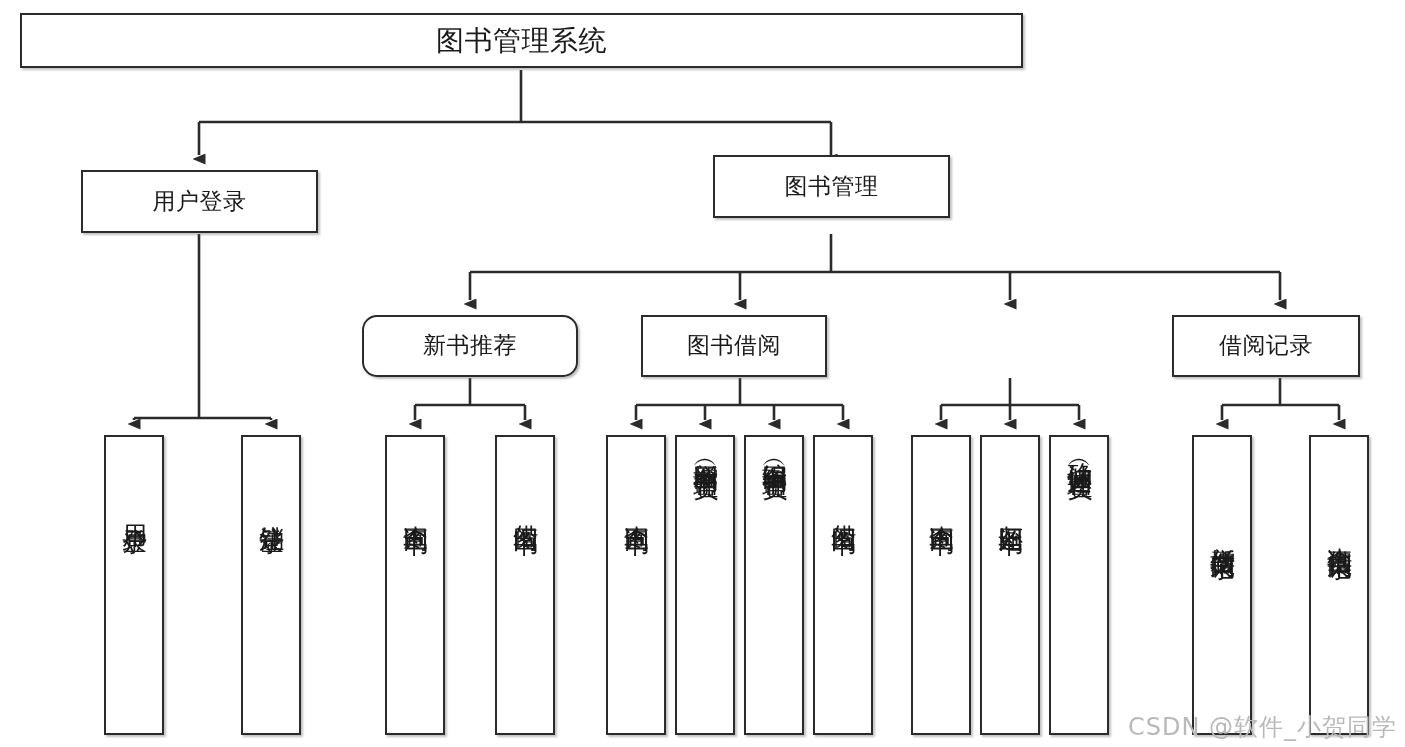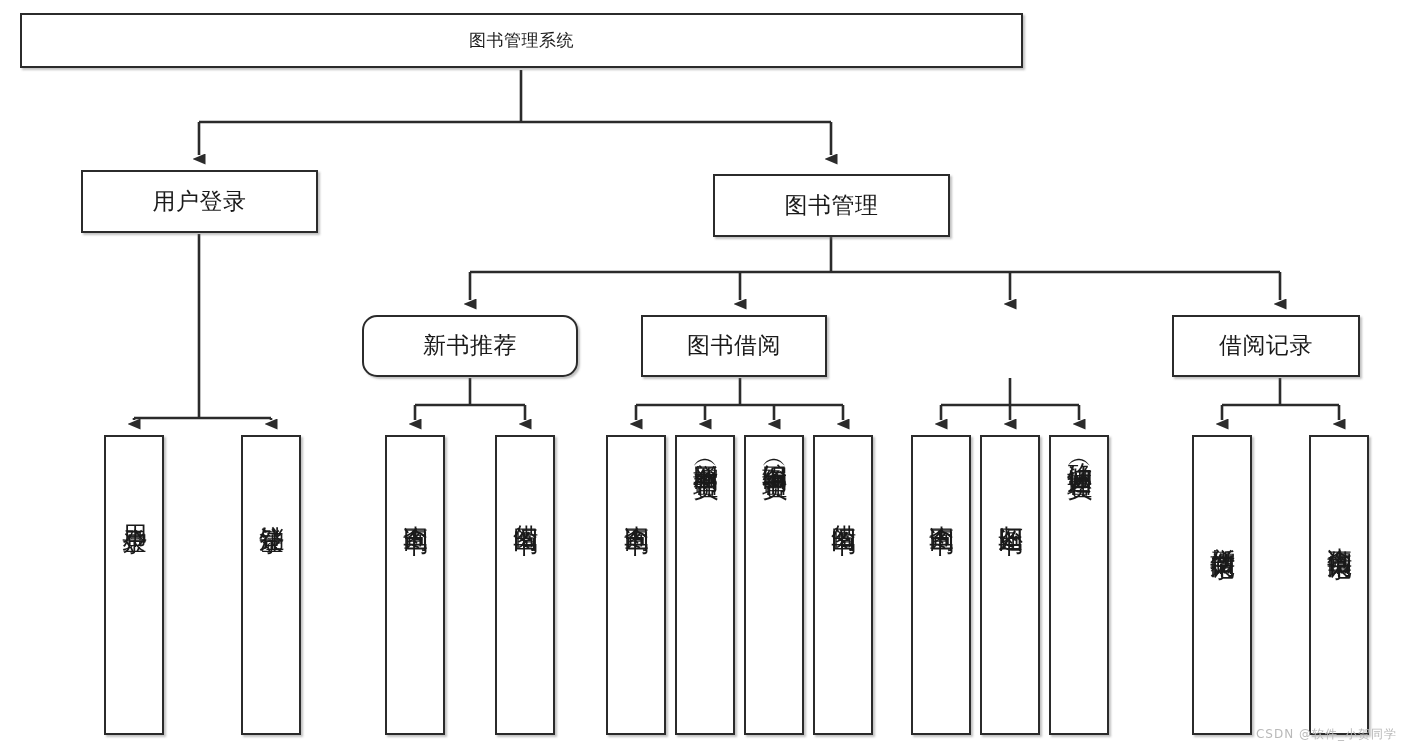--- a/index.html
+++ b/index.html
@@ -40,21 +40,21 @@
     display: block;
     text-align: center;
     line-height: 1.28;
     white-space: nowrap;
   }
   .node.horiz .lbl {
     font-size: 23px;
     letter-spacing: 0.5px;
   }
   .node.root .lbl {
-    font-size: 17px;
+    font-size: 28px;
   }
   .node.vert {
     align-items: flex-start;
     justify-content: center;
     padding-top: 6px;
   }
   .node.vert .lbl {
     writing-mode: vertical-rl;
     text-orientation: upright;
     font-size: 25px;
@@ -69,21 +69,21 @@
   .node.vert.mid .lbl {
     margin-top: 62px;
   }
   .node.vert.midlow .lbl {
     margin-top: 84px;
   }
   .watermark {
     position: absolute;
     right: 8px;
     bottom: 4px;
-    font-size: 12px;
+    font-size: 24px;
     color: #b9b9b9;
     letter-spacing: 1px;
     white-space: nowrap;
     user-select: none;
   }
 </style>
 </head>
 <body>
 
 <div id="canvas">
@@ -139,21 +139,21 @@
     </g>
   </svg>
 
   <div class="node root horiz" style="left:20px; top:13px; width:1003px; height:55px;">
     <span class="lbl">图书管理系统</span>
   </div>
 
   <div class="node horiz" style="left:81px; top:170px; width:237px; height:63px;">
     <span class="lbl">用户登录</span>
   </div>
-  <div class="node horiz" style="left:713px; top:174px; width:237px; height:63px;">
+  <div class="node horiz" style="left:713px; top:155px; width:237px; height:63px;">
     <span class="lbl">图书管理</span>
   </div>
 
   <div class="node horiz" style="left:362px; top:315px; width:216px; height:62px;border-radius:15px;">
     <span class="lbl">新书推荐</span>
   </div>
   <div class="node horiz" style="left:632px; top:315px; width:186px; height:62px;margin-left:9px;">
     <span class="lbl">图书借阅</span>
   </div>
   <div class="node horiz" style="left:1172px; top:315px; width:188px; height:62px;align-items:center;">

